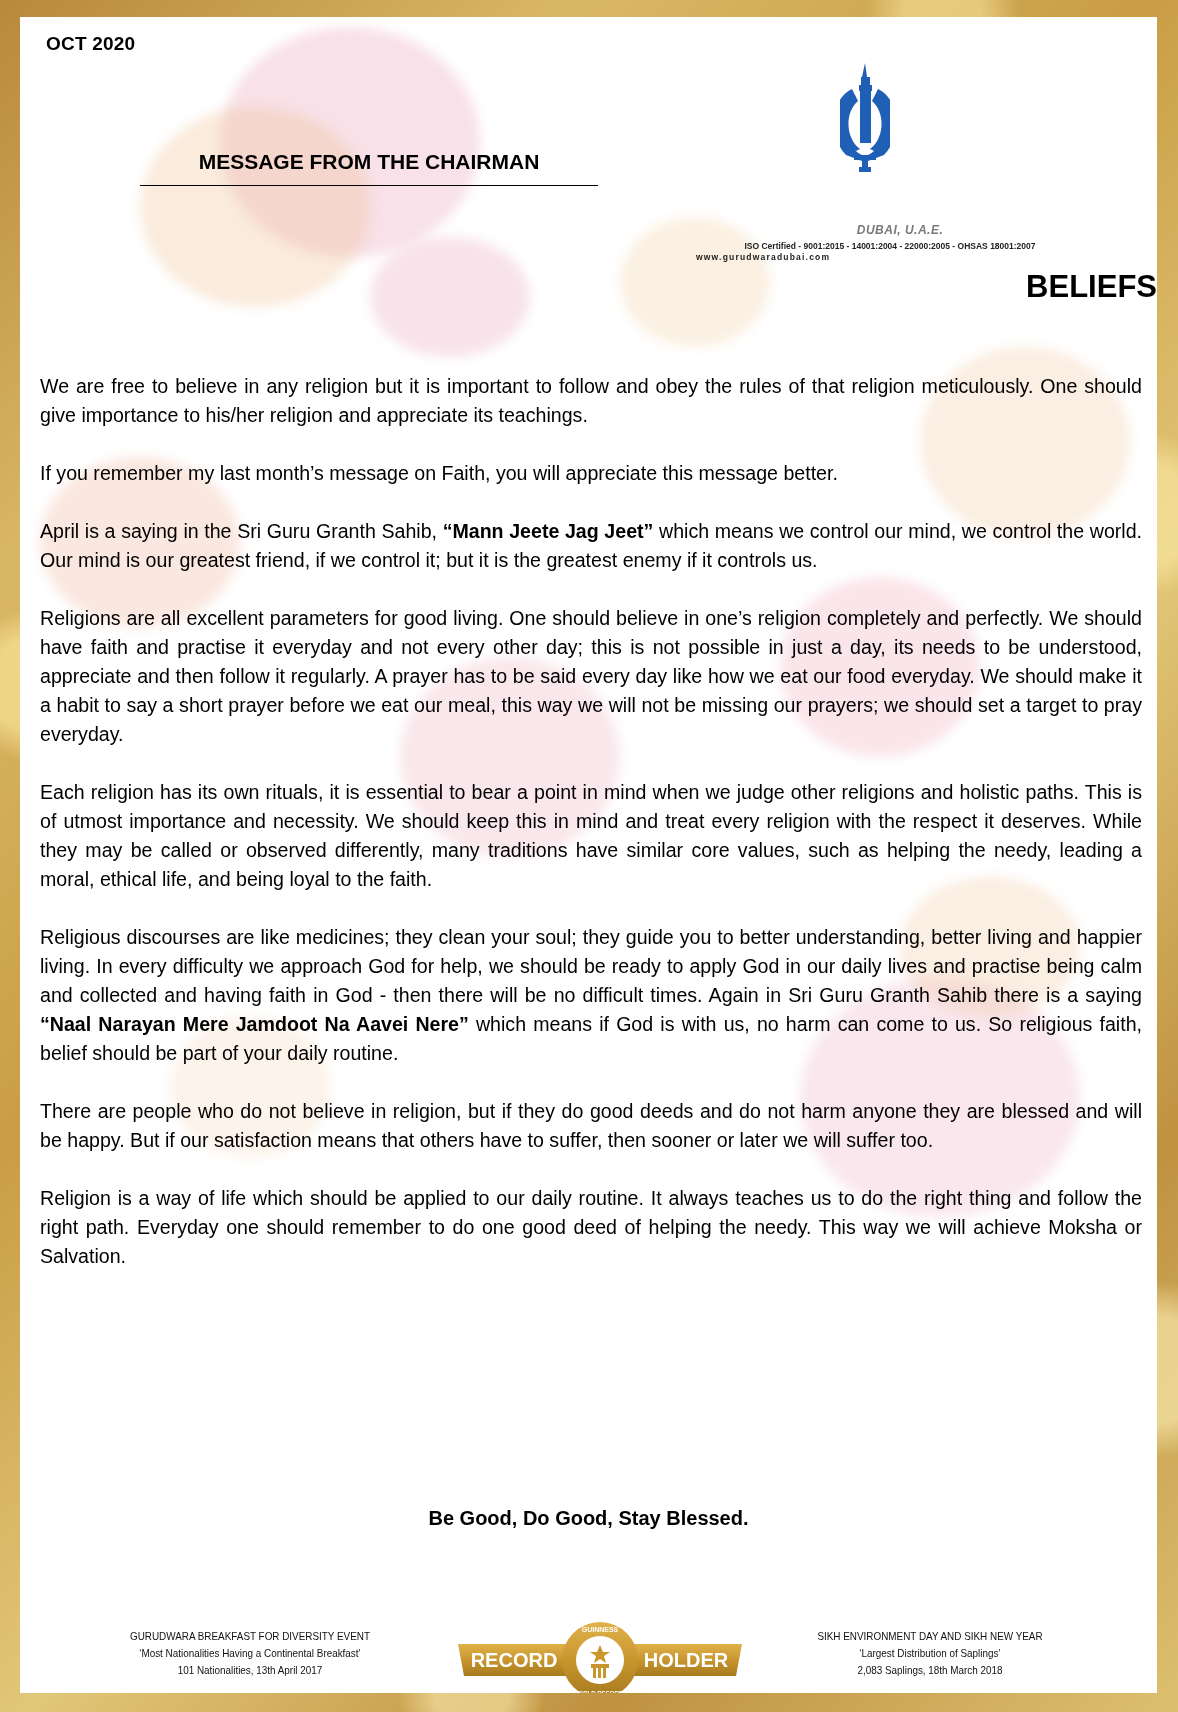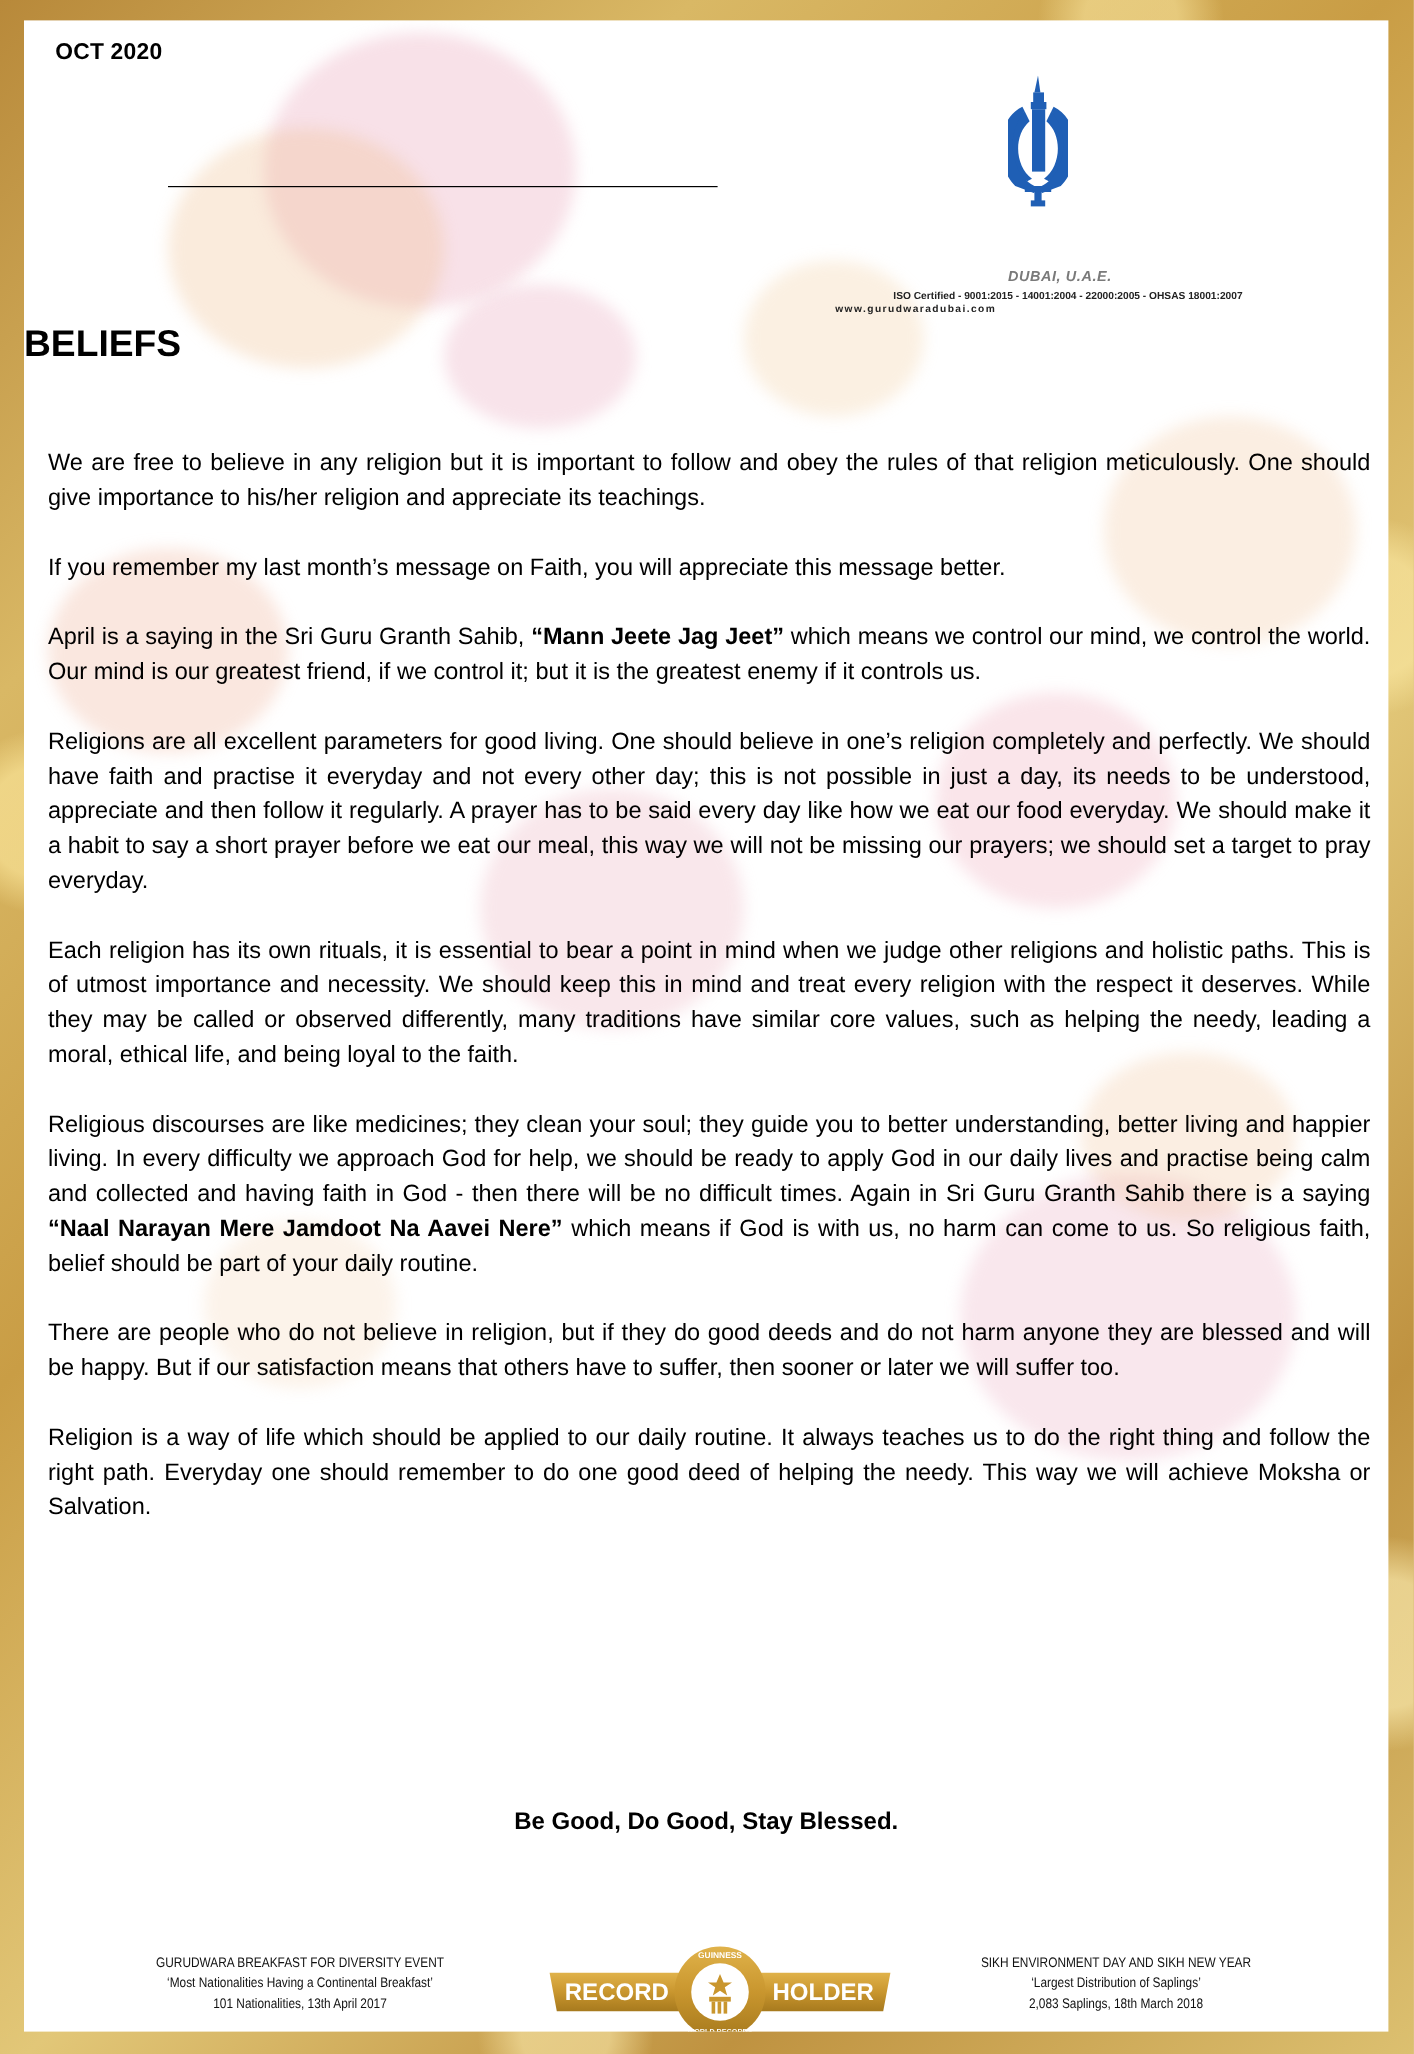--- a/index.html
+++ b/index.html
@@ -52,34 +52,34 @@
   .logo {
     position: absolute; left: 640px; top: 30px; width: 400px; height: 230px;
   }
   .logo svg.emblem { position: absolute; left: 180px; top: 16px; }
   .org-name {
     position: absolute; left: 0; top: 142px; width: 400px; text-align: right;
     padding-right: 12px; box-sizing: border-box;
     font-weight: bold; font-style: italic; font-size: 25px; color: #7a7a7a; letter-spacing: 1px;
   }
   .org-loc {
-    position: absolute; left: 180px; top: 176px; width: 120px; text-align: left;
+    position: absolute; left: 180px; top: 176px; width: 120px; text-align: center;
     font-weight: bold; font-style: italic; font-size: 12px; color: #7a7a7a; letter-spacing: .5px;
   }
   .org-iso {
     position: absolute; left: 40px; top: 194px; width: 380px; text-align: center;
     font-size: 8.5px; font-weight: bold; color: #222; white-space: nowrap;
   }
   .org-web {
     position: absolute; left: 36px; top: 205px; width: 380px; text-align: left;
     font-size: 8.5px; font-weight: bold; color: #222; letter-spacing: 1.2px;
   }
 
   .page-title {
-    position: absolute; left: 0; top: 252px; width: 1137px; text-align: left;
+    position: absolute; left: 0; top: 252px; width: 1137px; text-align: right;
     font-weight: bold; font-size: 31px;
   }
   .body {
     position: absolute; left: 20px; top: 355px; width: 1102px;
     font-size: 19.6px; line-height: 29px; text-align: justify;
   }
   .body p { margin: 0 0 29px 0; }
   .body b { font-weight: bold; }
   .closing {
     position: absolute; left: 0; top: 1490px; width: 1137px; text-align: center;
@@ -110,20 +110,21 @@
   <div class="splash s6"></div>
   <div class="splash s7"></div>
   <div class="splash s8"></div>
   <div class="splash s9"></div>
   <div class="splash s10"></div>
   <div class="splash s11"></div>
 
   <div class="date">OCT 2020</div>
 
   <div class="msg-head">
+    <div class="msg-title">MESSAGE FROM THE CHAIRMAN</div>
     <div class="msg-rule"></div>
   </div>
 
   <div class="logo">
     <svg class="emblem" width="50" height="112" viewBox="0 0 50 112">
       <g fill="#1f5fb5">
         <polygon points="25,0 27,14 22,14"></polygon>
         <rect x="21" y="14" width="9" height="8"></rect>
         <rect x="19" y="22" width="13" height="6"></rect>
         <rect x="20" y="28" width="11" height="52"></rect>

